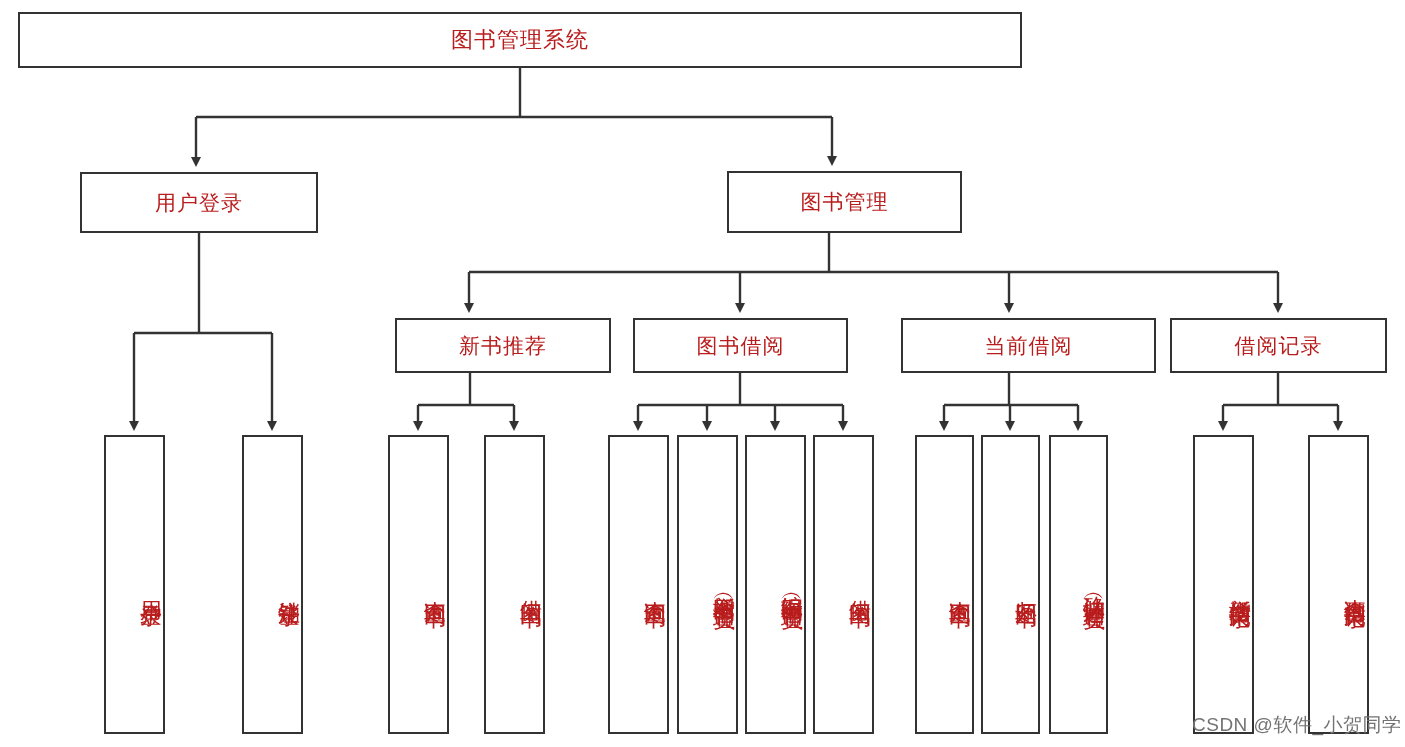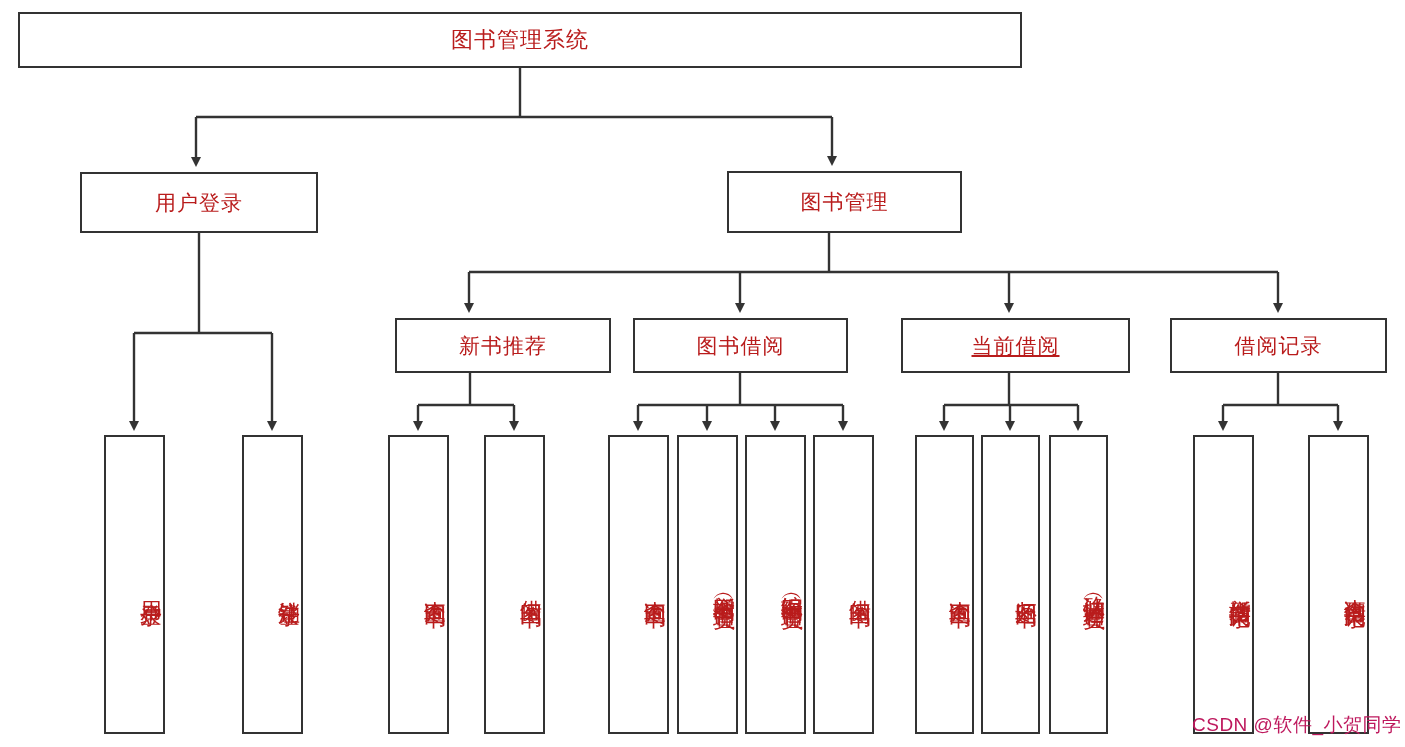--- a/index.html
+++ b/index.html
@@ -56,21 +56,21 @@
     left: 0;
     top: 0;
     width: 1405px;
     height: 747px;
     z-index: 1;
     pointer-events: none;
   }
   .watermark {
     position: absolute;
     z-index: 5;
-    color: #be185d;
+    color: #737373;
     font-size: 19px;
     letter-spacing: 0.5px;
     white-space: nowrap;
     pointer-events: none;
   }
 </style>
 </head>
 <body>
 
 <div id="canvas">
@@ -135,21 +135,21 @@
   <div class="node horizontal" style="left:712px; top:171px; width:235px; height:62px;margin-left:15px;">
     <span>图书管理</span>
   </div>
 
   <div class="node horizontal" style="left:362px; top:318px; width:216px; height:55px;margin-left:33px;">
     <span>新书推荐</span>
   </div>
   <div class="node horizontal" style="left:633px; top:318px; width:215px; height:55px;">
     <span>图书借阅</span>
   </div>
-  <div class="node horizontal" style="left:901px; top:318px; width:229px; height:55px;text-decoration:underline;">
+  <div class="node horizontal" style="left:901px; top:318px; width:255px; height:55px;">
     <span>当前借阅</span>
   </div>
   <div class="node horizontal" style="left:1170px; top:318px; width:217px; height:55px;">
     <span>借阅记录</span>
   </div>
 
   <div class="node vertical" style="left:104px; top:435px; width:61px; height:299px;">
     <span class="vtext">用户登录</span>
   </div>
   <div class="node vertical" style="left:242px; top:435px; width:61px; height:299px;">

